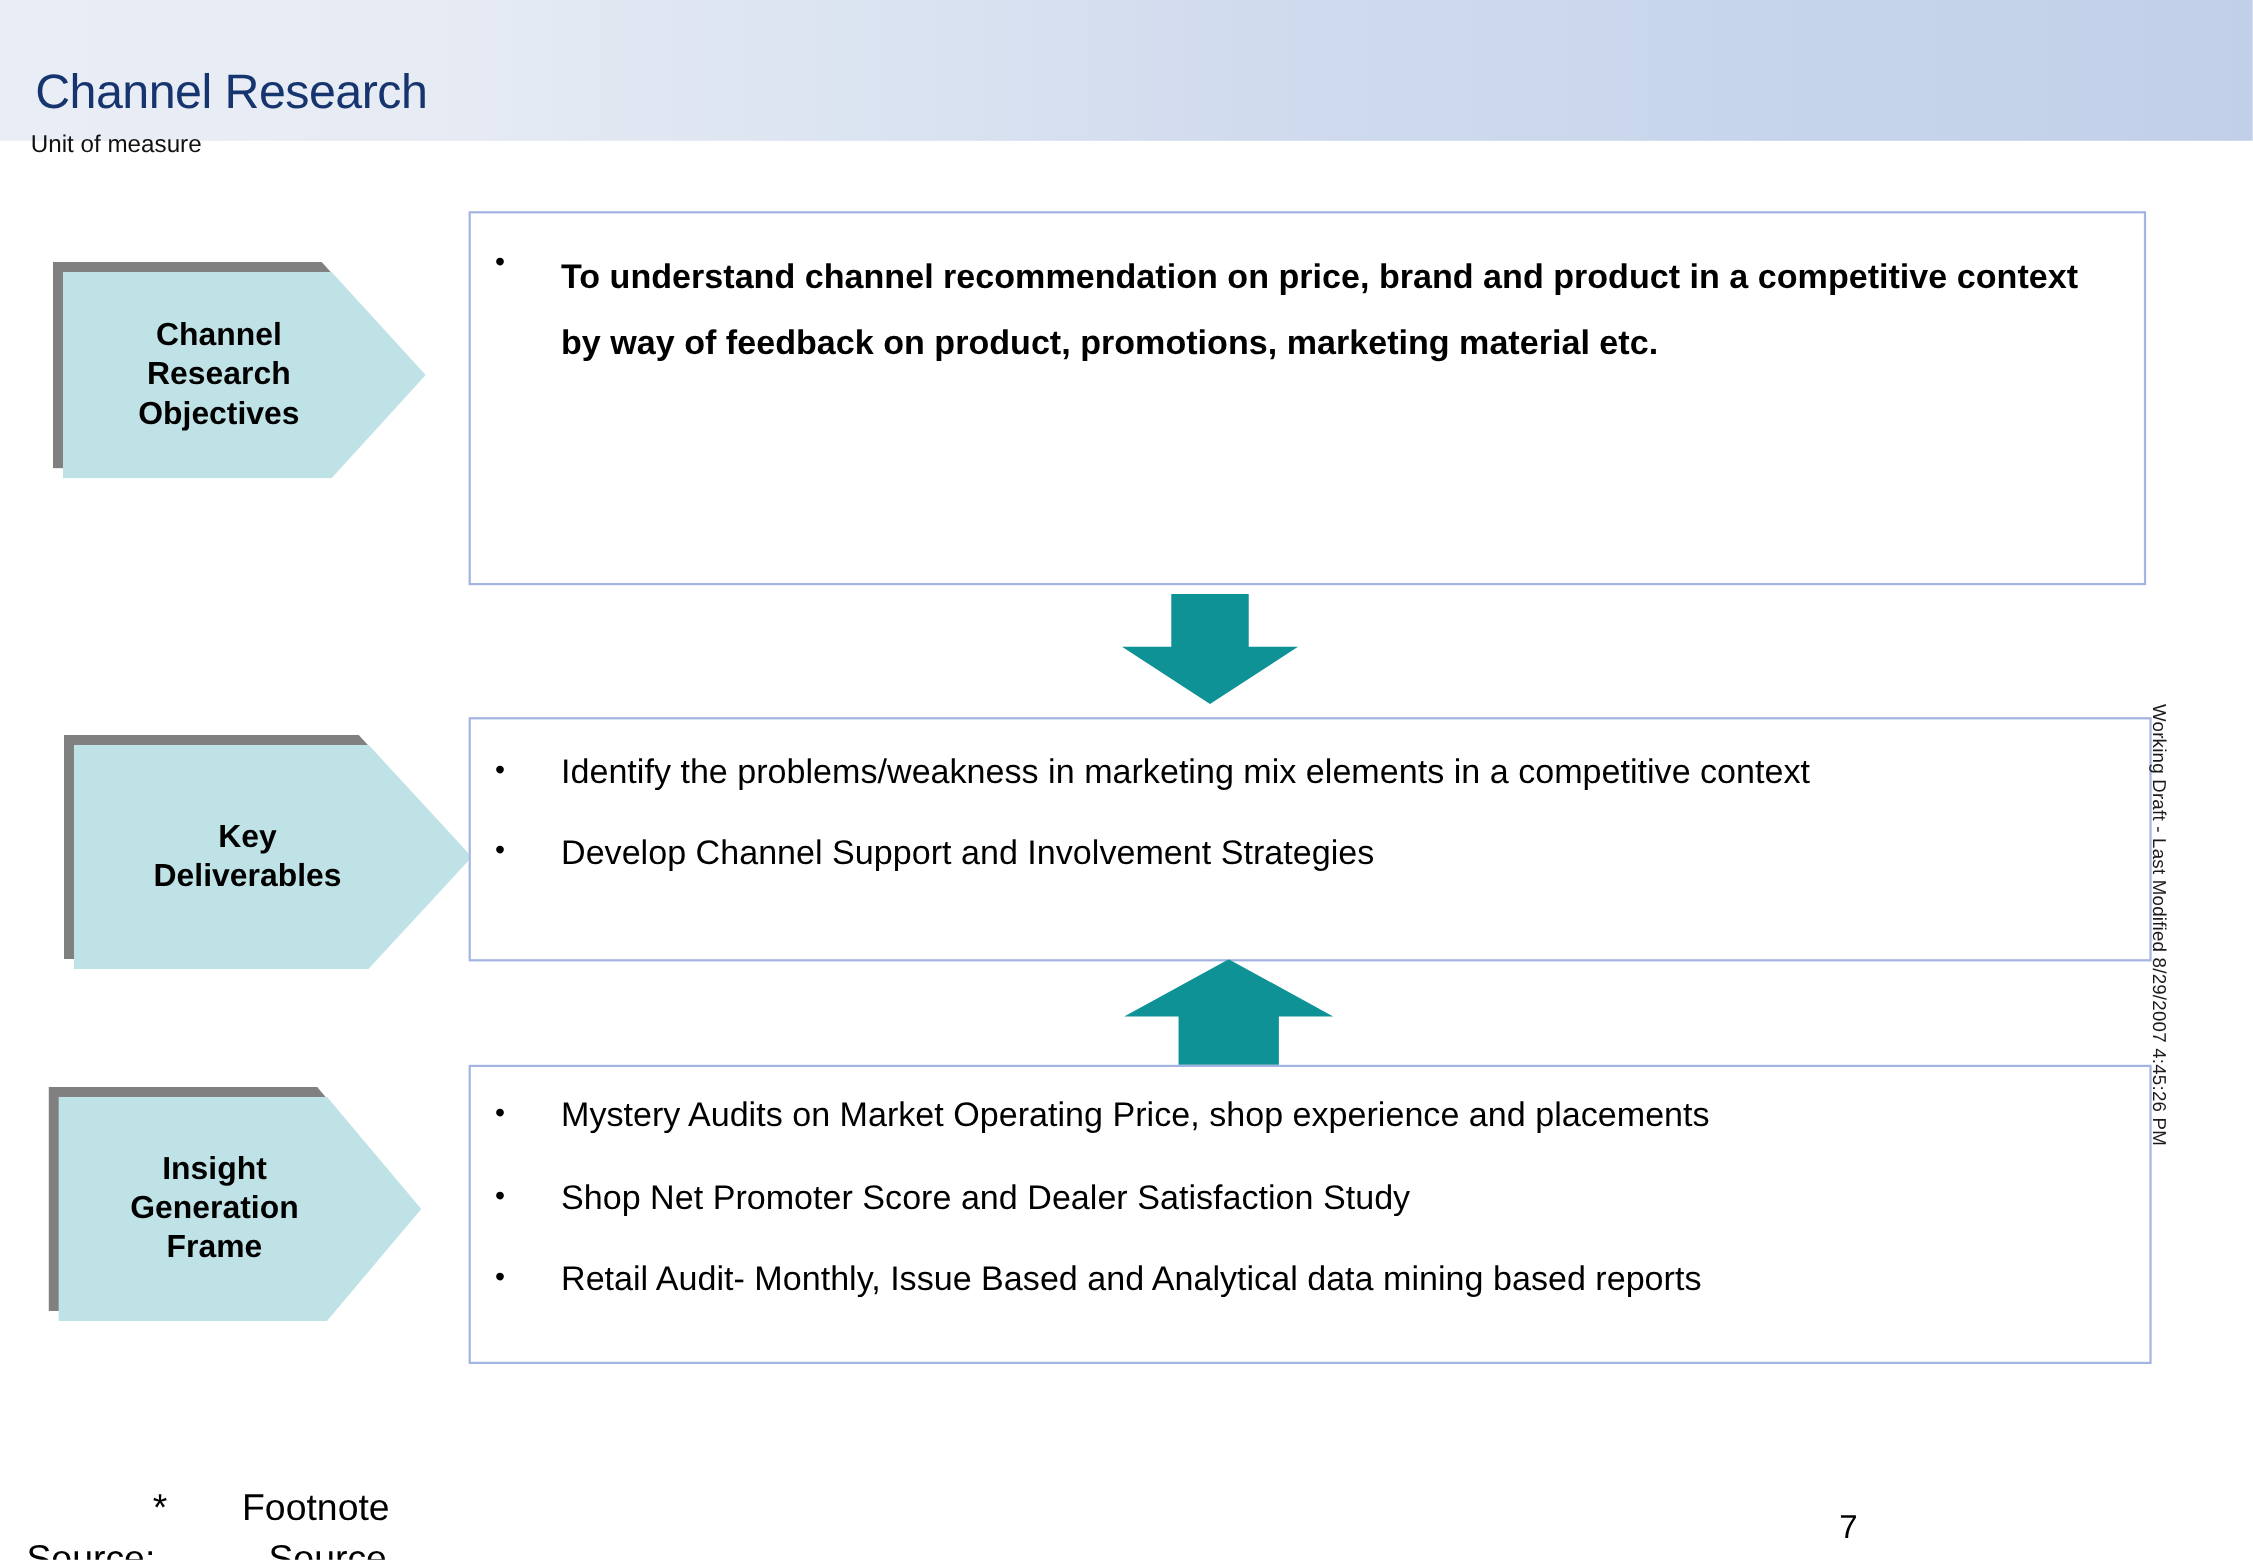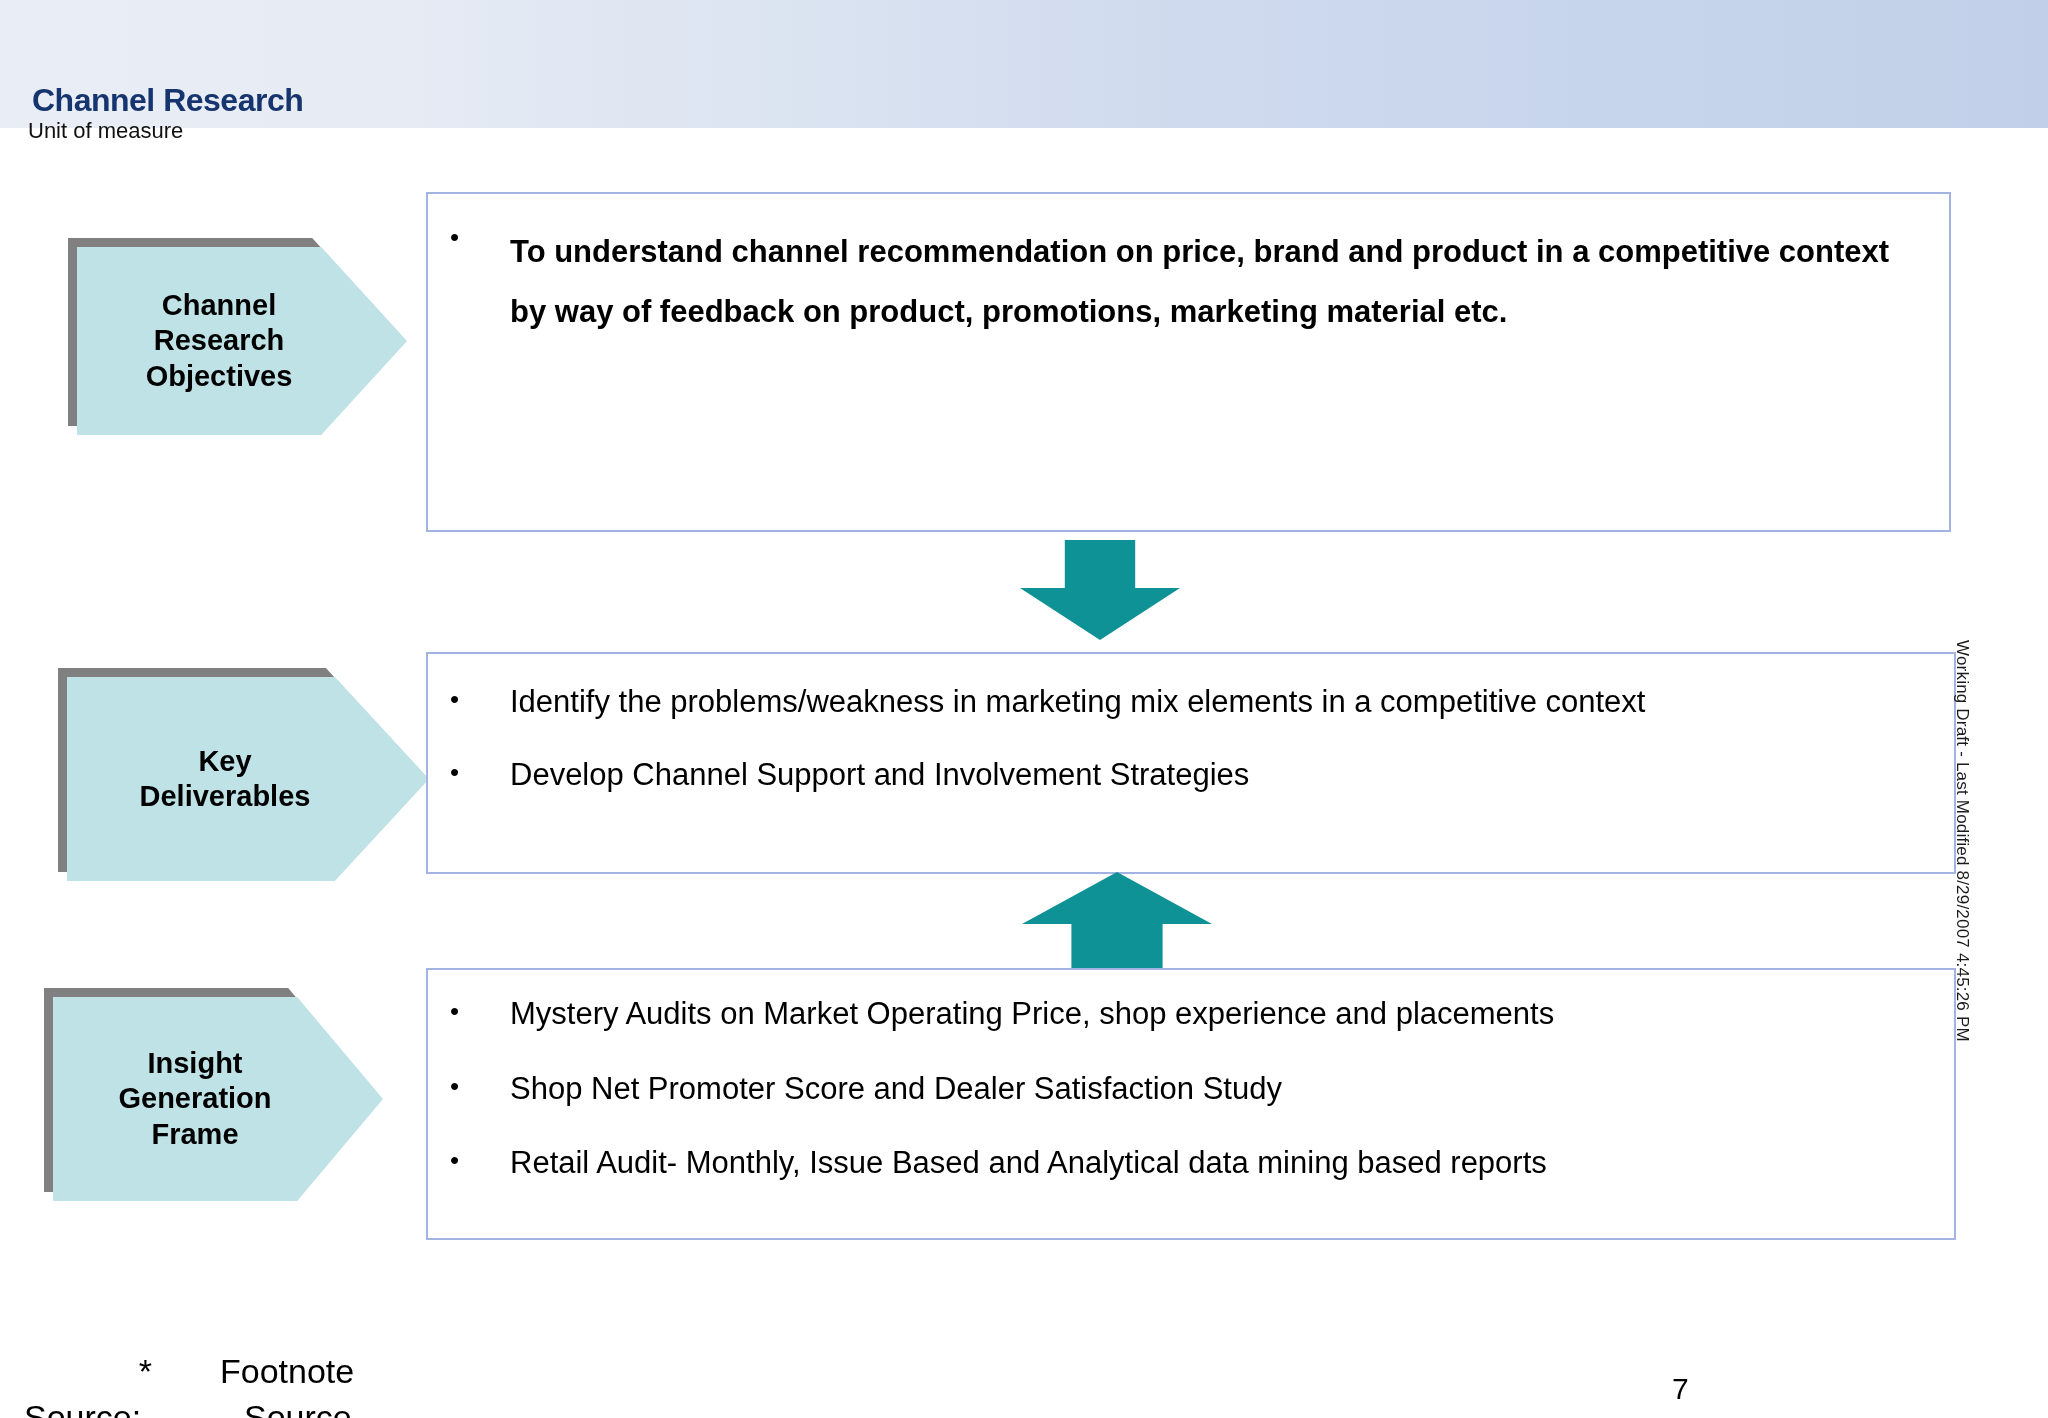--- a/index.html
+++ b/index.html
@@ -22,27 +22,26 @@
     left: 0;
     top: 0;
     width: 2048px;
     height: 128px;
     background: linear-gradient(to right, #e9edf6 0%, #e7ebf4 18%, #dbe4f1 38%, #cfdaee 58%, #c7d5ec 78%, #c1cfe8 100%);
   }
   .page-title {
     position: absolute;
     left: 32px;
     top: 62px;
-    font-size: 32px;
-    font-weight: bold;
+    font-size: 44px;
+    font-weight: normal;
     color: #16356e;
     letter-spacing: -0.5px;
     white-space: nowrap;
     line-height: 1;
-    margin-top: 22px;
   }
   .page-subtitle {
     position: absolute;
     left: 28px;
     top: 120px;
     font-size: 22px;
     color: #111111;
     white-space: nowrap;
     line-height: 1;
   }
@@ -76,21 +75,21 @@
   .chev-label {
     font-size: 29px;
     font-weight: bold;
     color: #000000;
     text-align: center;
     line-height: 1.22;
     padding-right: 46px;
     white-space: pre-line;
   }
 
-  #chev-0 { left: 48px; top: 238px; height: 188px; margin-left: 20px; }
+  #chev-0 { left: 48px; top: 238px; height: 188px; }
   #chev-1 { left: 58px; top: 668px; height: 204px; padding-left: 32px; }
   #chev-2 { left: 44px; top: 988px; height: 204px; }
 
   
   .content-box {
     position: absolute;
     border: 2px solid #a3b4e3;
     background: #ffffff;
     box-sizing: border-box;
   }

